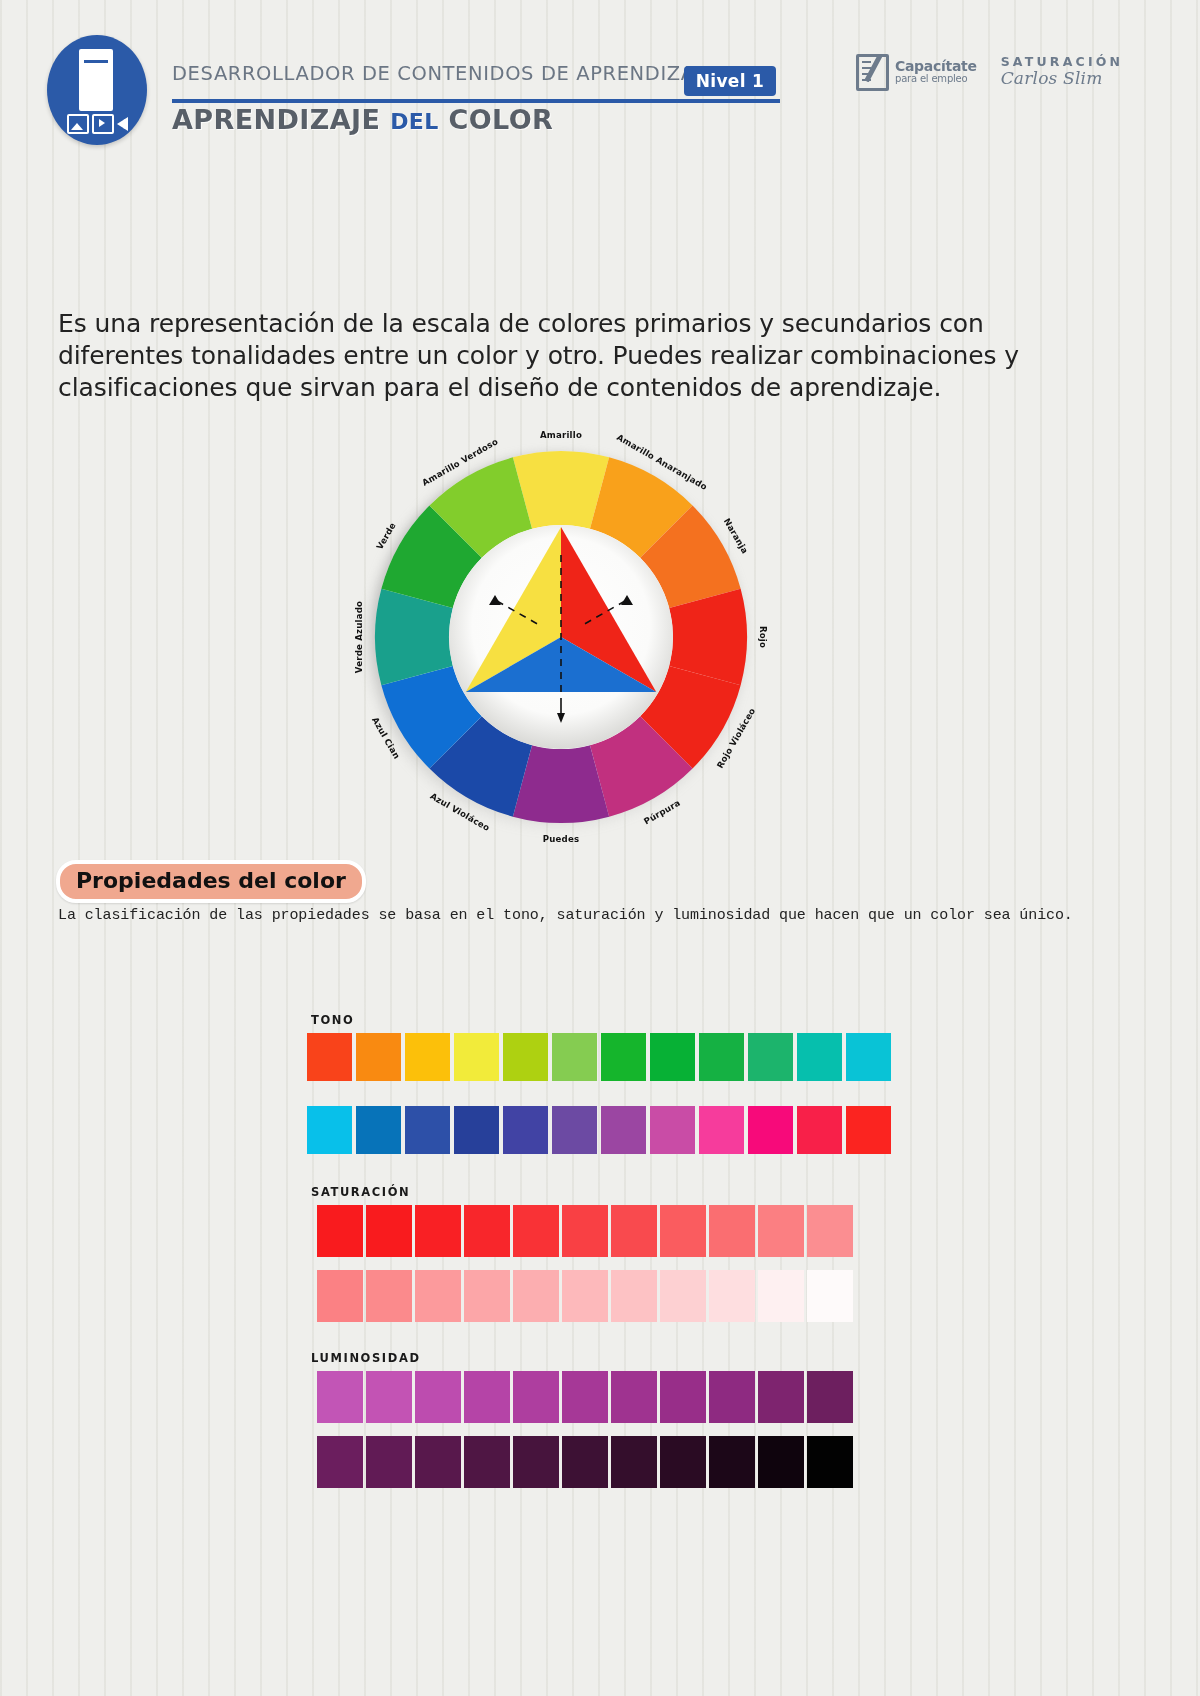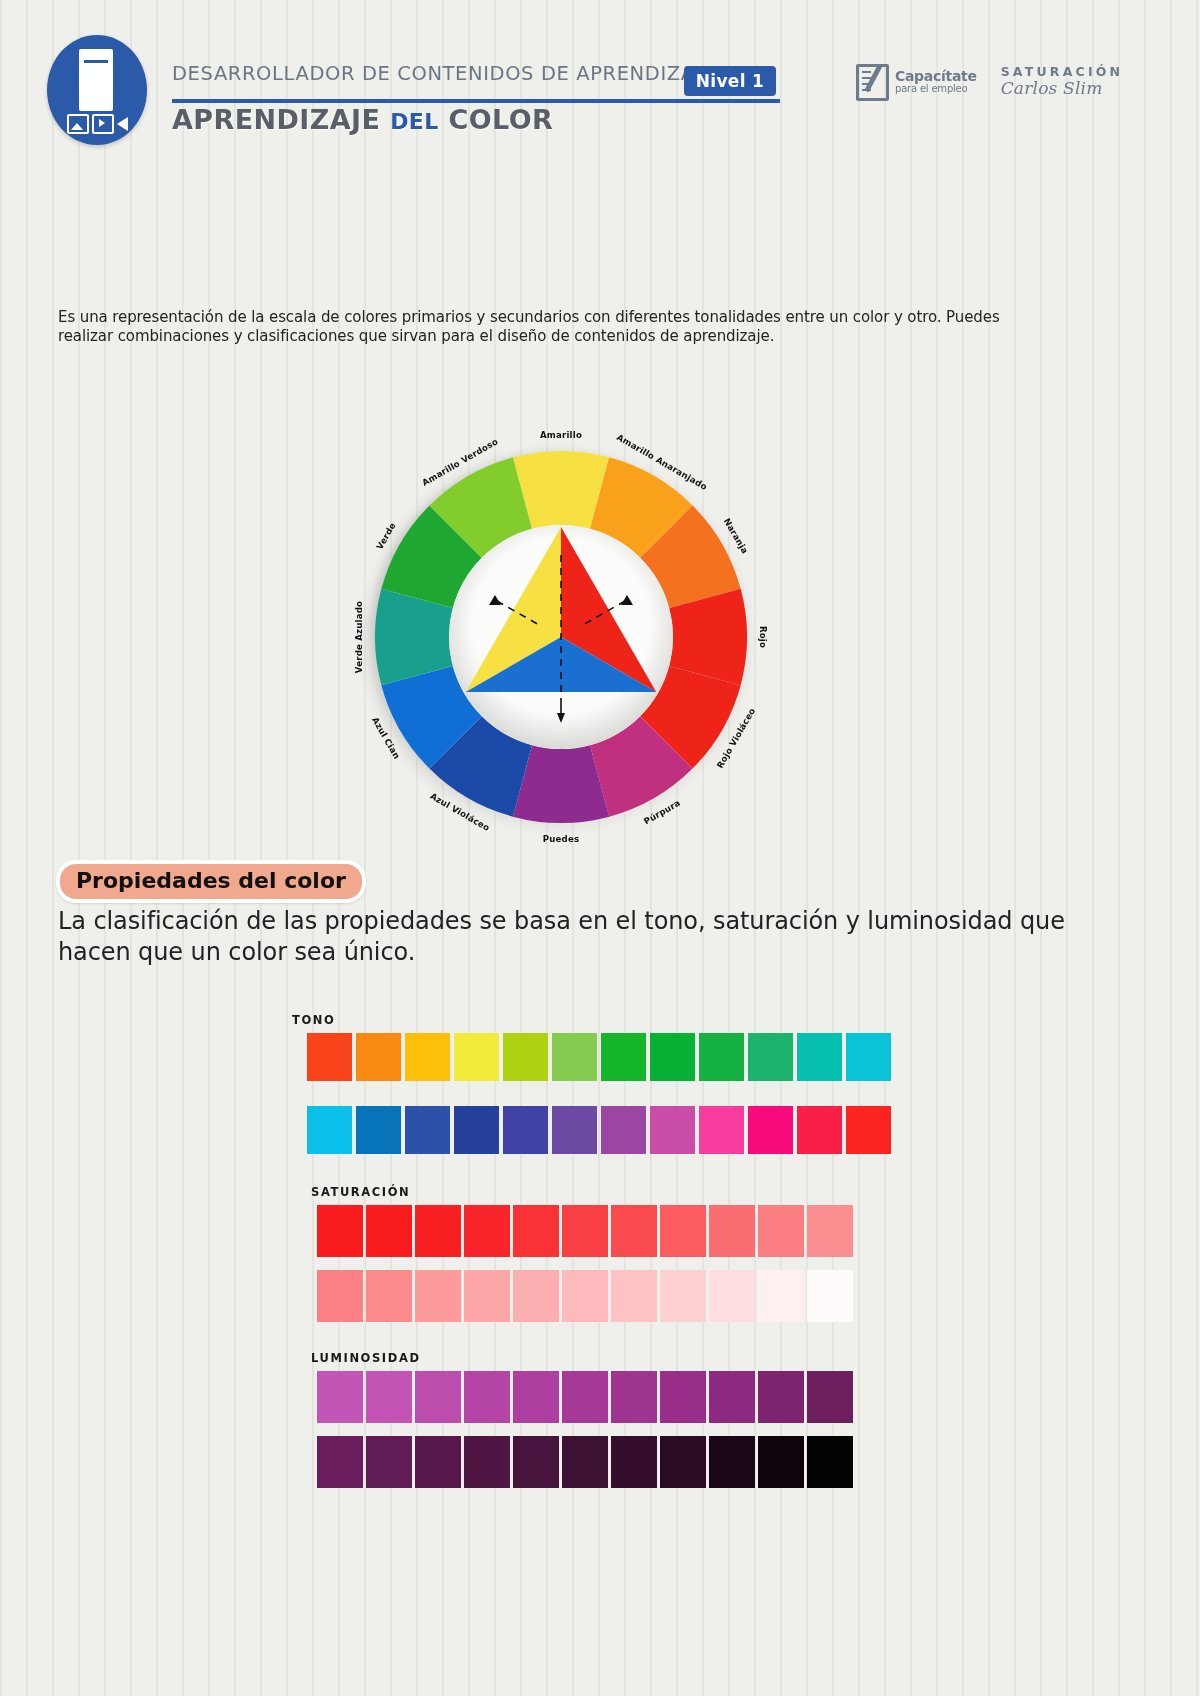--- a/index.html
+++ b/index.html
@@ -67,21 +67,21 @@
   }
   #title{
     position:absolute;left:172px;top:104px;font-size:27px;font-weight:bold;
     color:#585f68;letter-spacing:.4px;white-space:nowrap;
     text-shadow:1px 1px 0 rgba(255,255,255,.8);
   }
   #title .blue{color:#2b5aa8;}
   #title .small{font-size:22px;}
 
   
-  #brandwrap{position:absolute;left:856px;top:48px;width:228px;height:48px;display:flex;align-items:center;gap:12px;margin-top:10px;}
+  #brandwrap{position:absolute;left:856px;top:48px;width:228px;height:48px;display:flex;align-items:center;gap:12px;}
   #brand-left{display:flex;align-items:center;gap:6px;}
   #brand-left .sheet-ic{
     width:27px;height:31px;border:3px solid #6d7b8c;border-radius:2px;position:relative;background:transparent;
   }
   #brand-left .sheet-ic:before{
     content:"";position:absolute;left:3px;top:4px;width:9px;height:2px;background:#6d7b8c;
     box-shadow:0 6px 0 #6d7b8c,0 12px 0 #6d7b8c,0 18px 0 #6d7b8c;
   }
   #brand-left .pen{
     position:absolute;left:12px;top:-4px;width:5px;height:30px;background:#6d7b8c;
@@ -93,22 +93,22 @@
   #brand-div{width:2px;height:44px;background:#8a97a6;}
   #brand-right{color:#6d7b8c;line-height:1.15;}
   #brand-right .f1{font-size:12.5px;letter-spacing:3.2px;font-weight:bold;}
   #brand-right .f2{font-size:17px;font-style:italic;font-family:"DejaVu Serif","Liberation Serif",serif;letter-spacing:.2px;}
 
   
   .para{
     position:absolute;color:#222;font-size:23.5px;line-height:1.33;letter-spacing:-.1px;
   }
   #intro{left:58px;top:183px;width:960px;}
-  #p-circ{left:58px;top:308px;width:965px;font-size:15px;line-height:1.28;}
-  #p-prop{left:58px;top:906px;width:1080px;font-size:24px;line-height:1.28;}
+  #p-circ{left:58px;top:308px;width:965px;font-size:25px;line-height:1.28;}
+  #p-prop{left:58px;top:906px;width:1080px;font-size:15px;line-height:1.28;font-family:Liberation Mono, monospace;}
 
   .pill{
     position:absolute;background:#f0a88f;border:4px solid #fff;border-radius:20px;
     color:#111;font-weight:bold;font-size:22px;padding:4px 16px 6px 16px;
     box-shadow:0 1px 2px rgba(0,0,0,.12);white-space:nowrap;
   }
   #pill-circulo{left:56px;top:264px;}
   #pill-props{left:56px;top:860px;}
 
   
@@ -123,21 +123,21 @@
     position:absolute;font-size:8.6px;font-weight:bold;color:#111;white-space:nowrap;
     transform-origin:50% 50%;letter-spacing:.2px;
   }
 
   
   .sec-label{
     position:absolute;font-size:11.5px;font-weight:bold;letter-spacing:1.6px;color:#1a1a1a;
   }
   .swrow{position:absolute;display:flex;gap:4px;}
   .sw{width:45px;height:48px;}
-  #lbl-tono{left:292px;top:1013px;text-align:right;}
+  #lbl-tono{left:311px;top:1013px;text-align:right;}
   #row-tono-1{left:307px;top:1033px;}
   #row-tono-2{left:307px;top:1106px;}
   #lbl-sat{left:311px;top:1185px;text-align:center;}
   #row-sat-1{left:317px;top:1205px;}
   #row-sat-2{left:317px;top:1270px;}
   #lbl-lum{left:311px;top:1351px;}
   #row-lum-1{left:317px;top:1371px;}
   #row-lum-2{left:317px;top:1436px;}
   #row-sat-1 .sw,#row-sat-2 .sw,#row-lum-1 .sw,#row-lum-2 .sw{width:46px;height:52px;gap:0;}
   #row-sat-1,#row-sat-2,#row-lum-1,#row-lum-2{gap:3px;}

